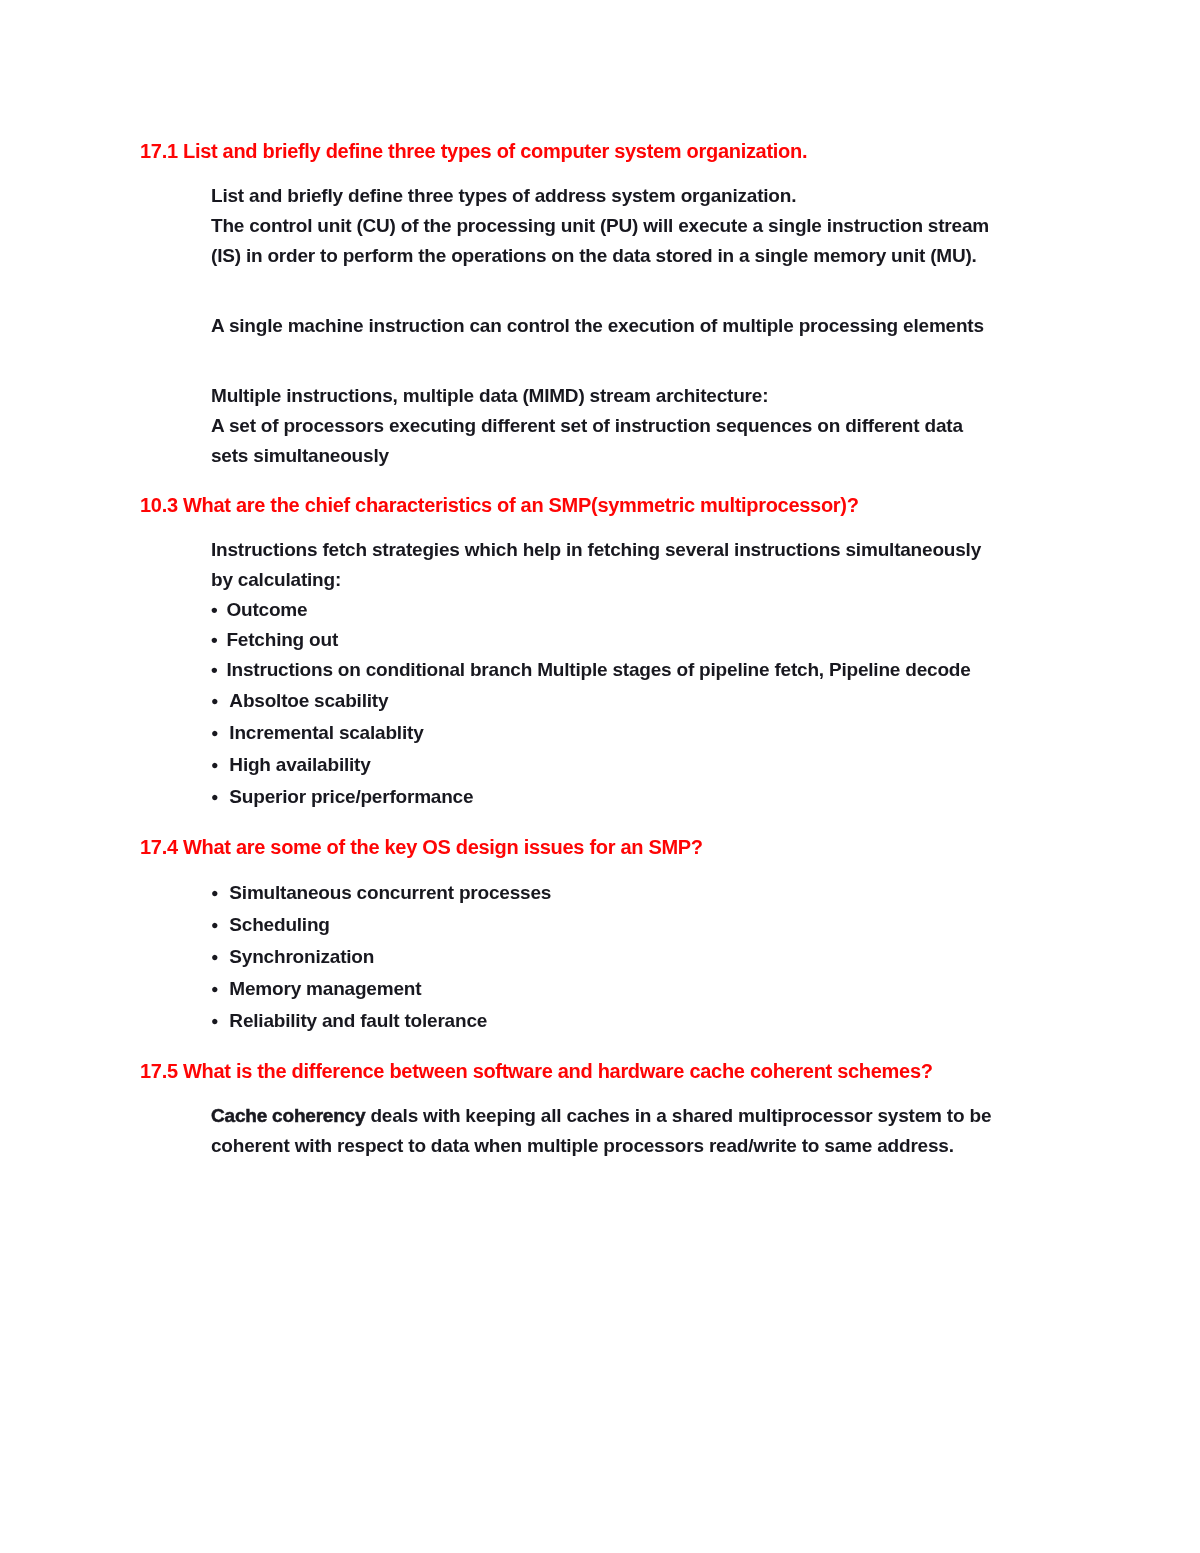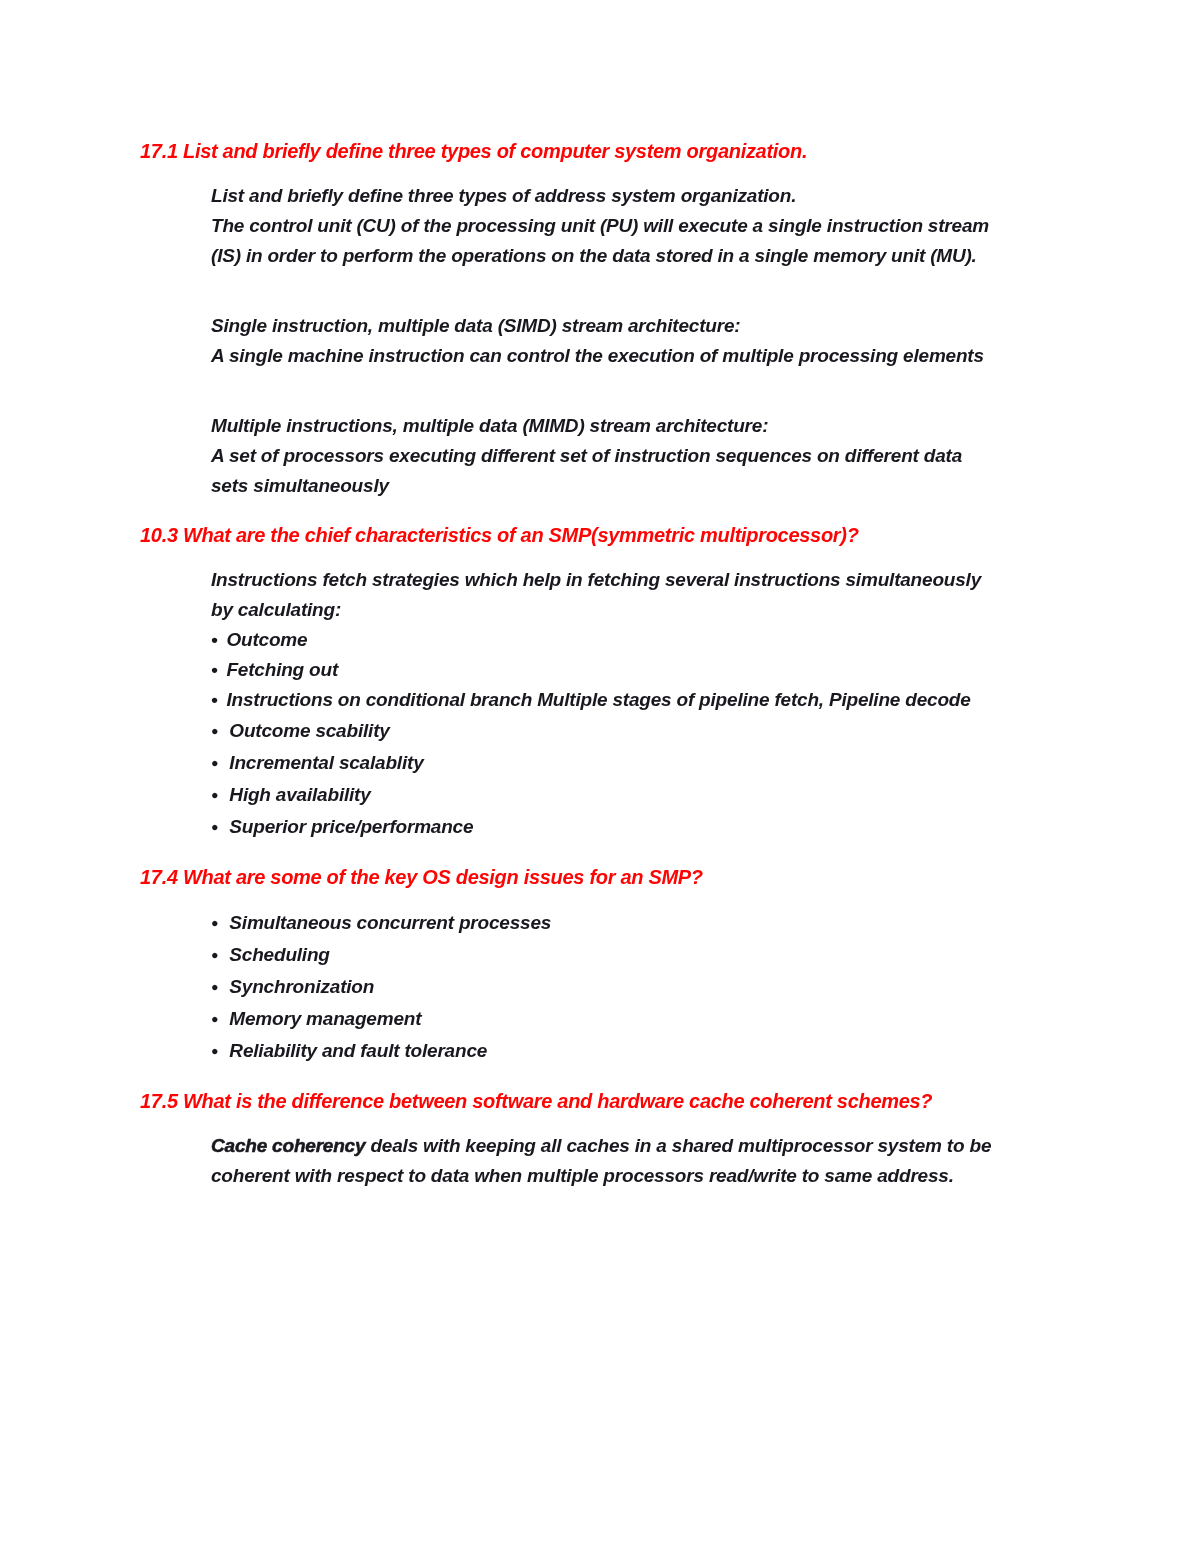--- a/index.html
+++ b/index.html
@@ -14,21 +14,20 @@
     height: 1553px;
     background: var(--page-bg, #ffffff);
     padding: 137px 138px 0 140px;
     font-family: "Liberation Sans", sans-serif;
     font-weight: 700;
     font-size: 19px;
     line-height: 30px;
     letter-spacing: -0.2px;
     color: var(--text-color, #18181f);
     overflow: hidden;
-    font-style: italic;
   }
   .question {
     color: var(--heading-color, #fe0505);
     font-size: 20px;
     line-height: 28px;
     margin: 20px 0 16px 0;
     letter-spacing: -0.3px;
   }
   .question.first { margin-top: 0; }
   .answer { margin-left: 71px; }
@@ -58,21 +57,20 @@
 
   <div>
     <div class="question first">17.1 List and briefly define three types of computer system organization.</div>
     <div class="answer">
       <div class="para first">
         <div class="line">List and briefly define three types of address system organization.</div>
         <div class="line">The control unit (CU) of the processing unit (PU) will execute a single instruction stream</div>
         <div class="line">(IS) in order to perform the operations on the data stored in a single memory unit (MU).</div>
       </div>
       <div class="para">
-        <div class="line">Single instruction, multiple data (SIMD) stream architecture:</div>
         <div class="line">A single machine instruction can control the execution of multiple processing elements</div>
       </div>
       <div class="para">
         <div class="line">Multiple instructions, multiple data (MIMD) stream architecture:</div>
         <div class="line">A set of processors executing different set of instruction sequences on different data</div>
         <div class="line">sets simultaneously</div>
       </div>
     </div>
   </div>
 
@@ -82,21 +80,21 @@
       <div class="line">Instructions fetch strategies which help in fetching several instructions simultaneously</div>
       <div class="line">by calculating:</div>
       <div class="line dot-line">Outcome</div>
       <div class="line dot-line">Fetching out</div>
       <div class="line dot-line">Instructions on conditional branch Multiple stages of pipeline fetch, Pipeline decode</div>
     </div>
   </div>
 
   <div>
     <div class="answer">
-      <div class="line disc-line">Outcome scability</div>
+      <div class="line disc-line">Absoltoe scability</div>
       <div class="line disc-line">Incremental scalablity</div>
       <div class="line disc-line">High availability</div>
       <div class="line disc-line">Superior price/performance</div>
     </div>
   </div>
 
   <div>
     <div class="question">17.4 What are some of the key OS design issues for an SMP?</div>
     <div class="answer">
       <div class="line disc-line">Simultaneous concurrent processes</div>

